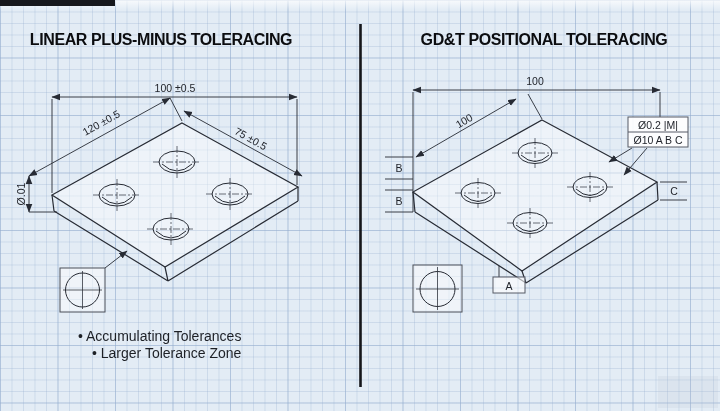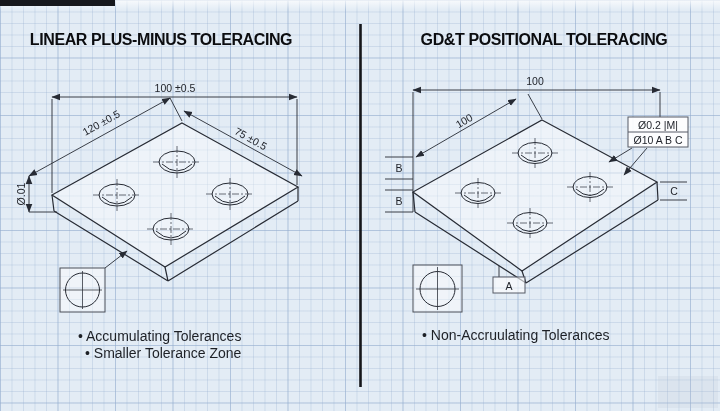--- a/index.html
+++ b/index.html
@@ -174,20 +174,19 @@
         <text x="399" y="172" text-anchor="middle">B</text>
         <text x="399" y="205" text-anchor="middle">B</text>
         <text x="674" y="195" text-anchor="middle">C</text>
         <text x="509" y="290" text-anchor="middle">A</text>
       </g>
     </g>
   </svg>
 
   <div class="bullets left">
     <div>• Accumulating Tolerances</div>
-    <div>• Smaller Tolerance Zone</div>
+    <div>• Larger Tolerance Zone</div>
   </div>
   <div class="bullets right">
-    <div>• Non-Accruulating Tolerances</div>
   </div>
 
   <div class="wm"></div>
 </div>
 
 </body></html>

